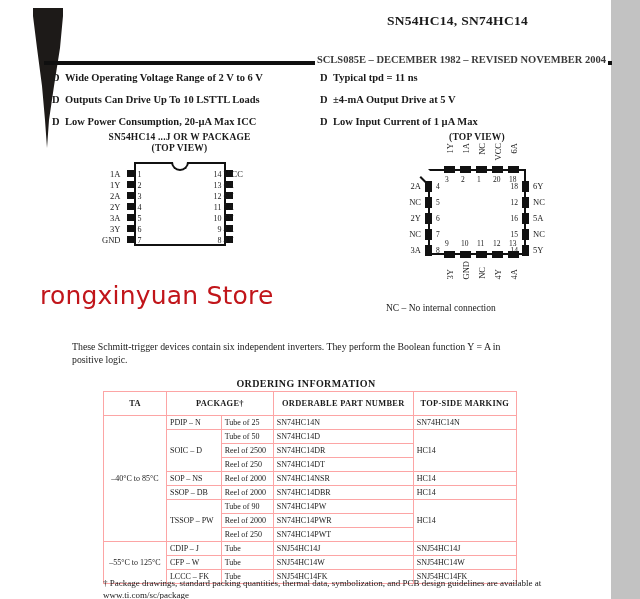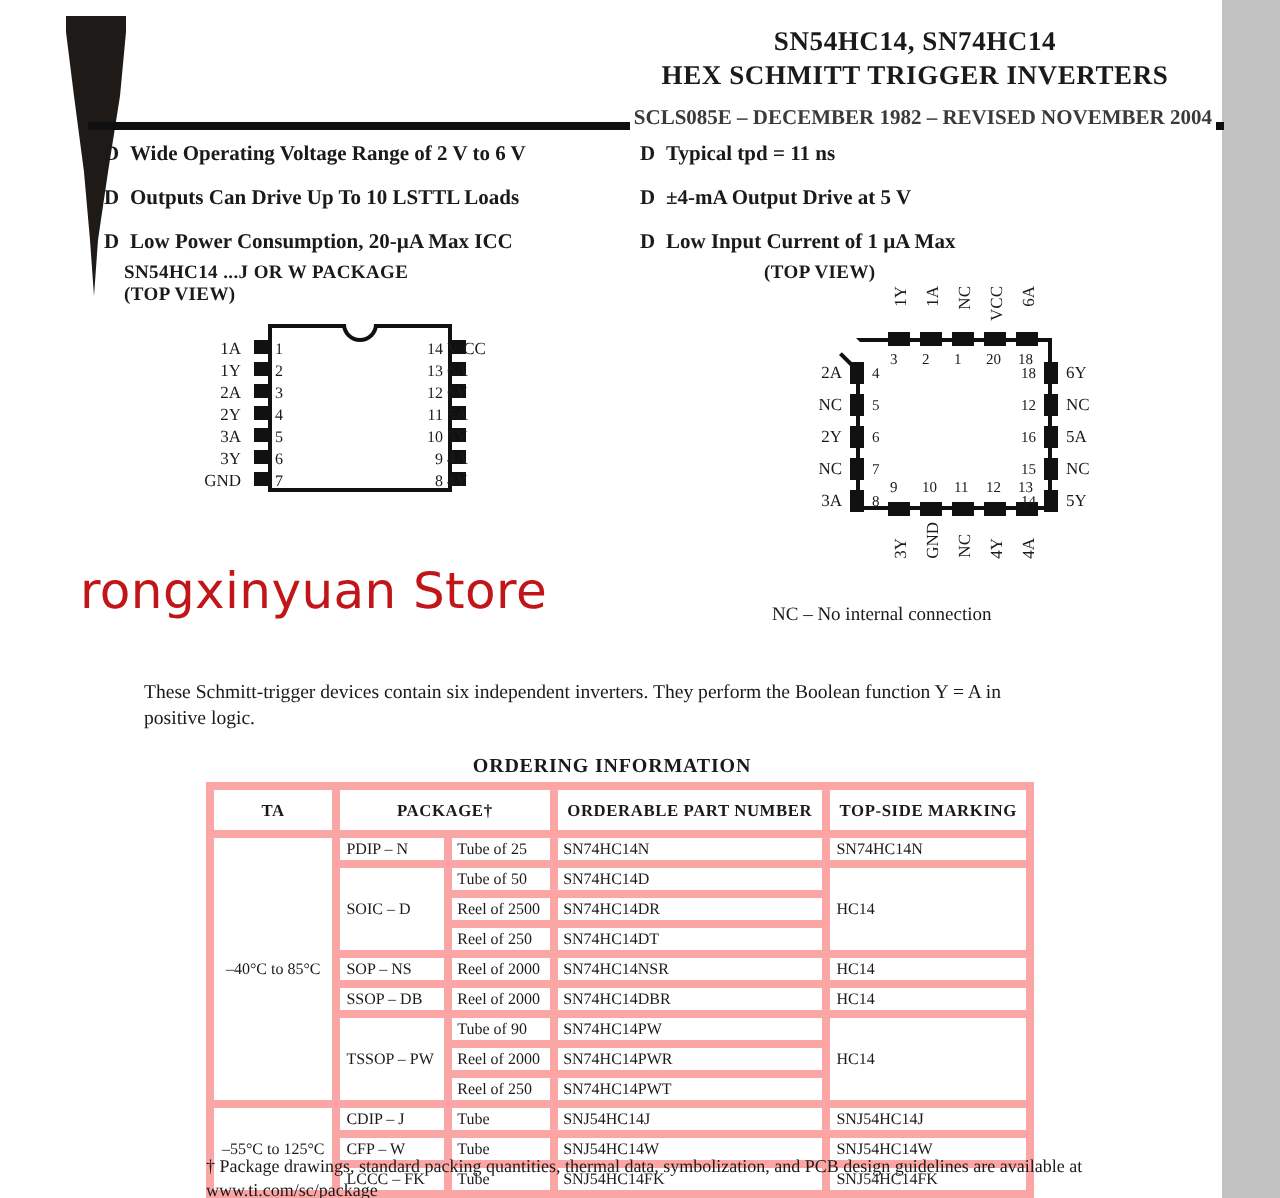--- a/index.html
+++ b/index.html
@@ -43,21 +43,21 @@
   .features { position:absolute; left:52px; top:72px; width:560px; }
   .fcol { position:absolute; top:0; }
   .fcol.left { left:0; width:270px; }
   .fcol.right { left:268px; width:290px; }
   .feat { font-size:10.5px; font-weight:bold; line-height:11px; margin-bottom:11px; display:flex; }
   .feat .bullet { width:13px; flex:0 0 13px; font-family:"Liberation Serif", serif; }
   .feat .ftxt { flex:1 1 auto; }
 
   
   .pkg-caption {
-    text-align:left; font-weight:bold; font-size:9.5px; line-height:11px;
+    text-align:center; font-weight:bold; font-size:9.5px; line-height:11px;
     letter-spacing:.2px;
   }
 
   
   .dip-block { position:absolute; left:62px; top:132px; width:235px; }
   .dip-body  { position:relative; margin:8px auto 0; width:92px; height:84px;
                border:2px solid #111; background:#fff; }
   .notch { position:absolute; left:50%; top:-2px; transform:translateX(-50%);
            width:18px; height:9px; border:2px solid #111; border-top:none;
            border-radius:0 0 10px 10px; background:#fff; }
@@ -98,21 +98,21 @@
                font-size:9.8px; line-height:13px; }
 
   
   .ord-title { position:absolute; left:0; top:378px; width:612px;
                text-align:center; font-weight:bold; font-size:10px; letter-spacing:.4px; }
   table.ord {
     position:absolute; left:103px; top:391px; width:414px;
     border-collapse:collapse; font-size:8px;
   }
   table.ord td, table.ord th {
-    border:4px solid #fca5a5; padding:1px 3px; vertical-align:middle;
+    border:1px solid #fca5a5; padding:1px 3px; vertical-align:middle;
     font-weight:normal; line-height:9px; height:14px;
   }
   table.ord th { text-align:center; font-weight:bold; font-size:8.4px;
                  letter-spacing:.3px; height:24px; }
   td.ta { text-align:center; font-size:8px; }
   .foot { position:absolute; left:103px; top:578px; width:470px;
           font-size:9px; line-height:11.5px; }
 </style>
 </head>
 <body>
@@ -120,21 +120,20 @@
 <div class="page">
 
   <div class="gutter"></div>
 
   <svg class="spike" viewBox="0 0 36 140">
     <polygon points="3,0 33,0 33,8 30,40 24,78 19,112 17,140 15,112 12,78 7,40 3,8" fill="#1d1a18"></polygon>
   </svg>
 
   <div class="hdr-title">
     <div>SN54HC14, SN74HC14</div>
-    <div>HEX SCHMITT TRIGGER INVERTERS</div>
   </div>
   <div class="rule-thick"></div>
   <div class="doc-id">SCLS085E – DECEMBER 1982 – REVISED NOVEMBER 2004</div>
 
   <div class="features">
     <div class="fcol left">
       <div class="feat">
         <span class="bullet">D</span>
         <span class="ftxt">Wide Operating Voltage Range of 2 V to 6 V</span>
       </div>

